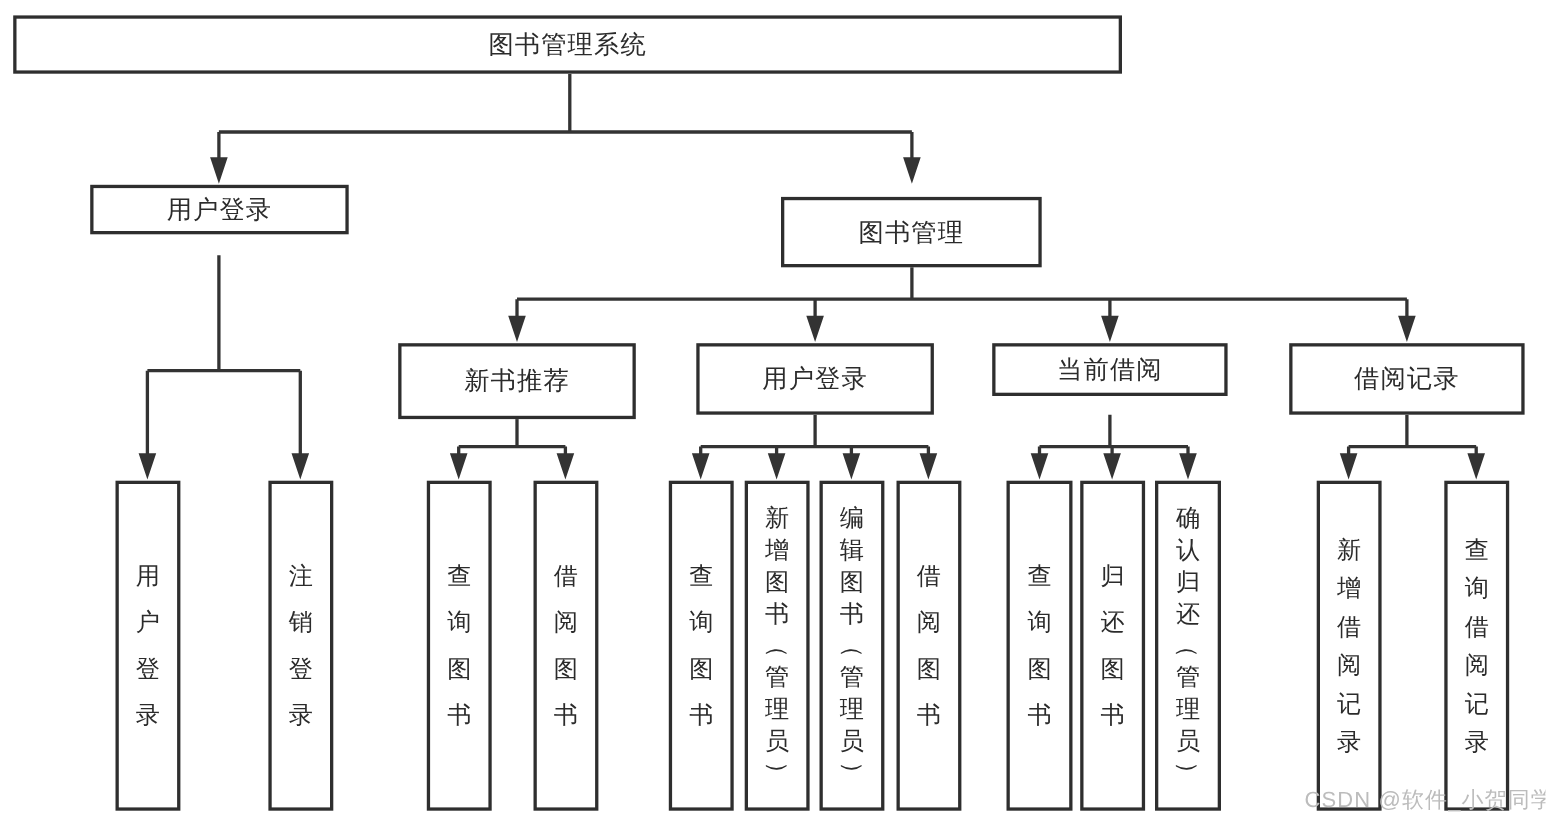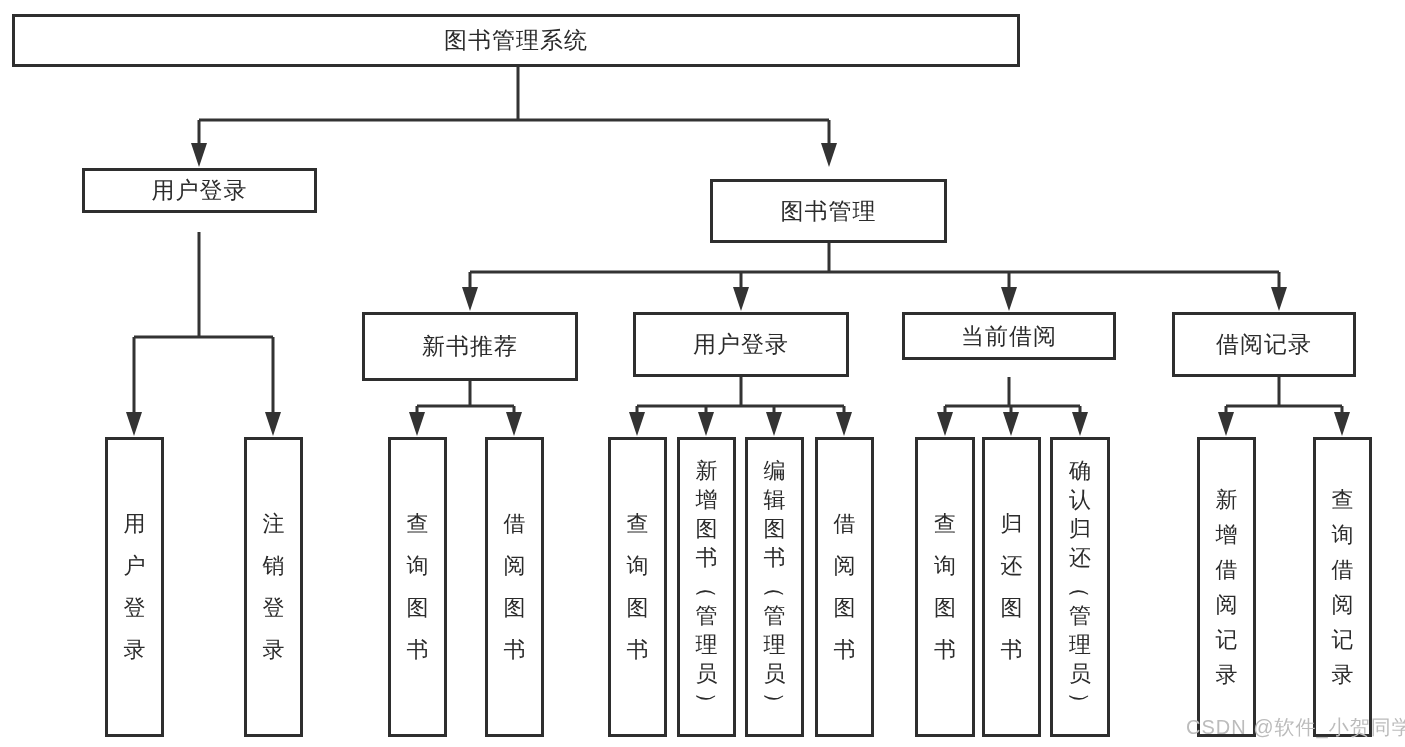--- a/index.html
+++ b/index.html
@@ -114,21 +114,21 @@
 
   <div class="hbox" style="left:362px; top:312px; width:216px; height:69px">
     <span class="hlabel">新书推荐</span>
   </div>
   <div class="hbox" style="left:633px; top:312px; width:216px; height:65px">
     <span class="hlabel">用户登录</span>
   </div>
   <div class="hbox" style="left:902px; top:312px; width:214px; height:48px">
     <span class="hlabel">当前借阅</span>
   </div>
-  <div class="hbox" style="left:1172px; top:312px; width:184px; height:65px">
+  <div class="hbox" style="left:1172px; top:312px; width:214px; height:65px">
     <span class="hlabel">借阅记录</span>
   </div>
 
   <div class="vbox" style="left:105px">
     <span class="vtext">
         <span>用</span>
         <span>户</span>
         <span>登</span>
         <span>录</span>
       </span>

